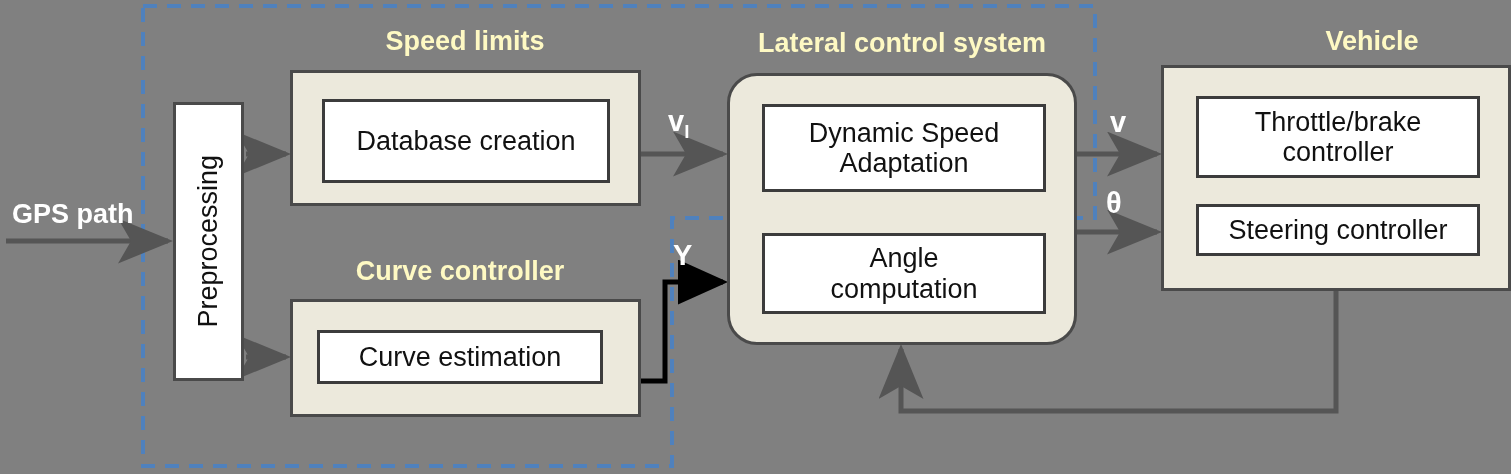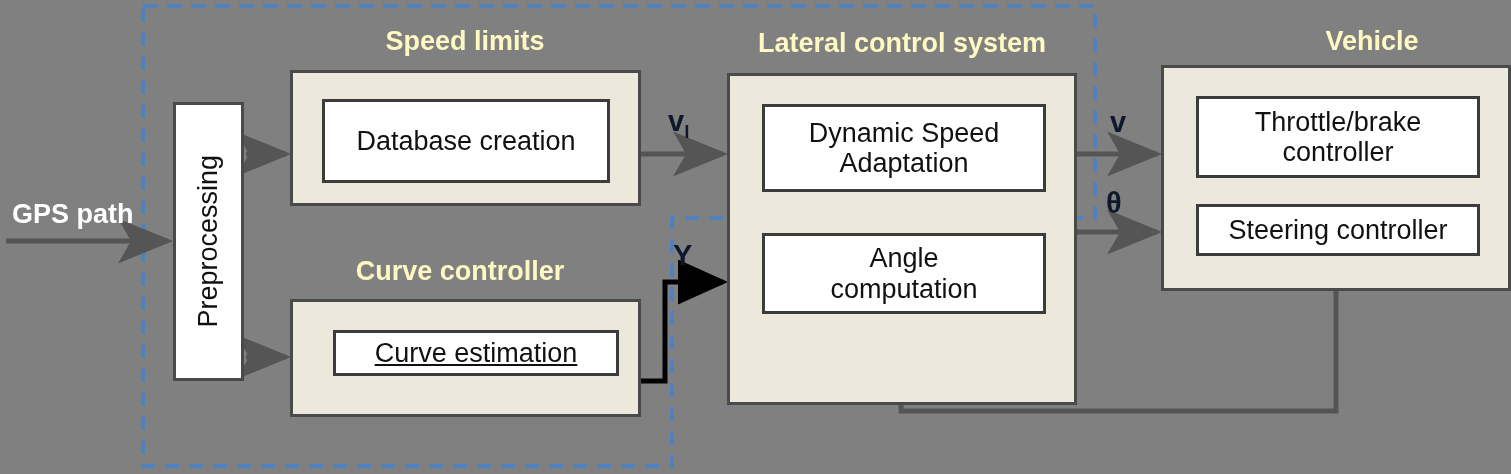--- a/index.html
+++ b/index.html
@@ -42,21 +42,21 @@
   .title{
     position:absolute;
     font-weight:bold;
     color:#fef9c3;
     font-size:27px;
     white-space:nowrap;
     text-align:center;
   }
   .edgelabel{
     position:absolute;
-    color:#0f172a;
+    color:#ffffff;
     font-size:29px;
     font-weight:bold;
     white-space:nowrap;
   }
   .edgelabel .sub{font-size:19px;vertical-align:sub;font-weight:bold;}
   .freetext{
     position:absolute;
     color:#ffffff;
     font-size:27px;
     white-space:nowrap;
@@ -112,27 +112,27 @@
 
   <div class="title" style="left:290px;top:26px;width:350px;">Speed limits</div>
   <div class="grp" style="left:290px;top:70px;width:351px;height:136px;">
     <div class="inner" style="left:29px;top:26px;width:288px;height:84px;">
       <span>Database creation</span>
     </div>
   </div>
 
   <div class="title" style="left:285px;top:256px;width:350px;">Curve controller</div>
   <div class="grp" style="left:290px;top:299px;width:351px;height:118px;">
-    <div class="inner" style="left:40px;top:28px;width:286px;height:46px;text-decoration:underline;">
+    <div class="inner" style="left:24px;top:28px;width:286px;height:54px;">
       <span>Curve estimation</span>
     </div>
   </div>
 
   <div class="title" style="left:727px;top:28px;width:350px;">Lateral control system</div>
-  <div class="grp" style="left:727px;top:73px;width:350px;height:332px;">
+  <div class="grp" style="left:727px;top:73px;width:350px;height:272px;border-radius:30px;">
     <div class="inner" style="left:32px;top:28px;width:284px;height:88px;">
       <span>
         <span>Dynamic Speed</span><br>
         <span>Adaptation</span>
       </span>
     </div>
     <div class="inner" style="left:32px;top:157px;width:284px;height:81px;">
       <span>
         <span>Angle</span><br>
         <span>computation</span>

